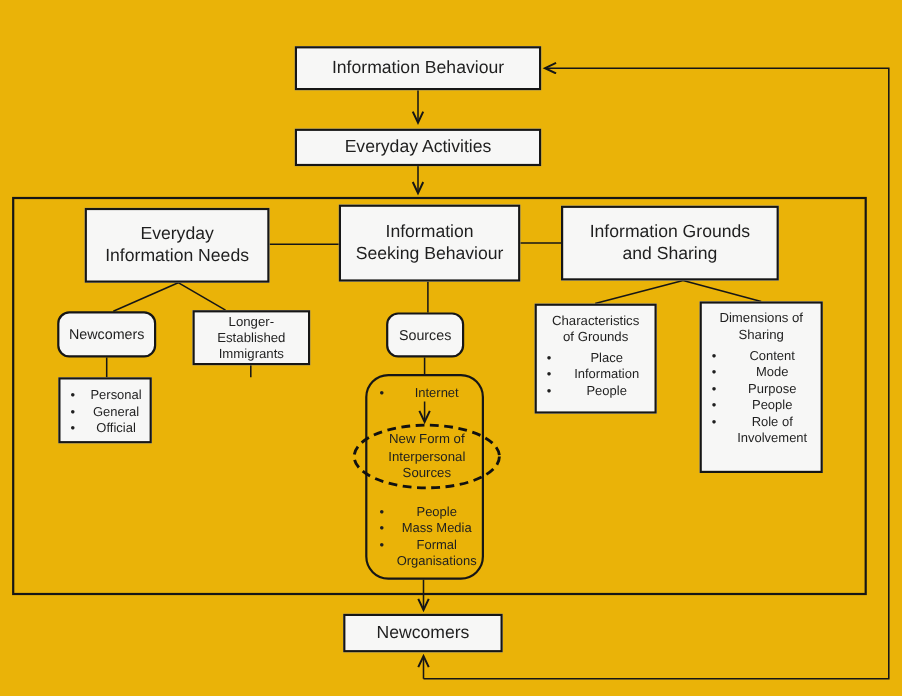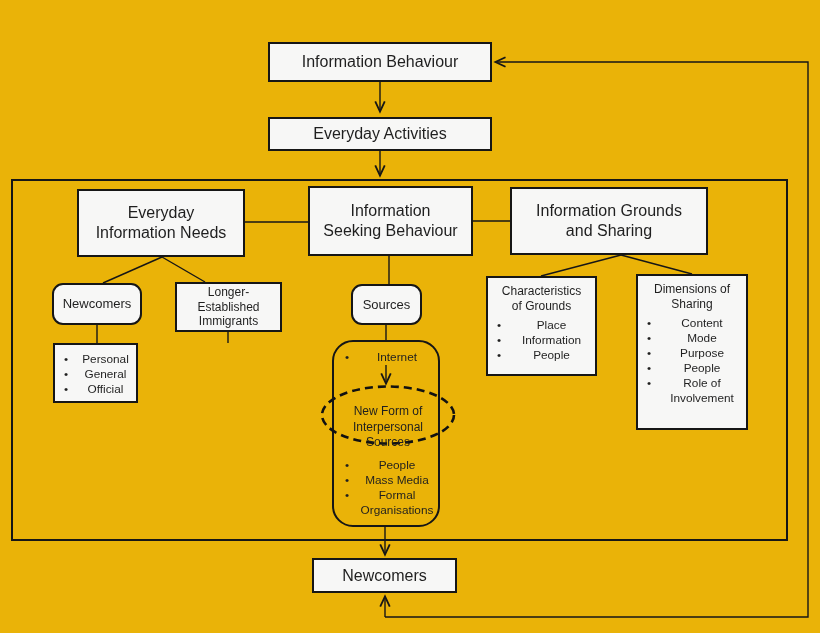--- a/index.html
+++ b/index.html
@@ -86,21 +86,20 @@
   #ellipse-label {
     position: absolute;
     left: 326px; top: 392px;
     width: 124px;
     text-align: center;
     font-size: 12px;
     line-height: 1.3;
     white-space: pre-line;
     color: #1f1f1f;
     z-index: 4;
-    margin-top: 12px;
   }
   
   #box-ib        { left: 268px; top: 42px;  width: 224px; height: 40px; }
   #box-ea        { left: 268px; top: 117px; width: 224px; height: 34px; }
   #box-ein       { left: 77px;  top: 189px; width: 168px; height: 68px; }
   #box-isb       { left: 308px; top: 186px; width: 165px; height: 70px; }
   #box-igs       { left: 510px; top: 187px; width: 198px; height: 68px; }
   #box-newcomers { left: 52px;  top: 283px; width: 90px;  height: 42px; }
   #box-longer    { left: 175px; top: 282px; width: 107px; height: 50px; font-size: 12px; }
   #panel-needs   { left: 53px;  top: 343px; width: 85px;  height: 60px; }

